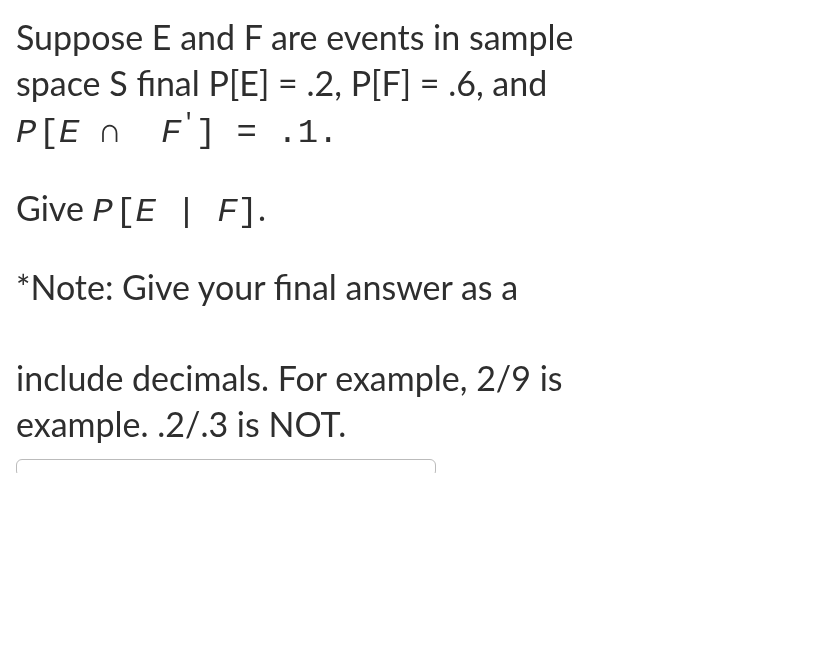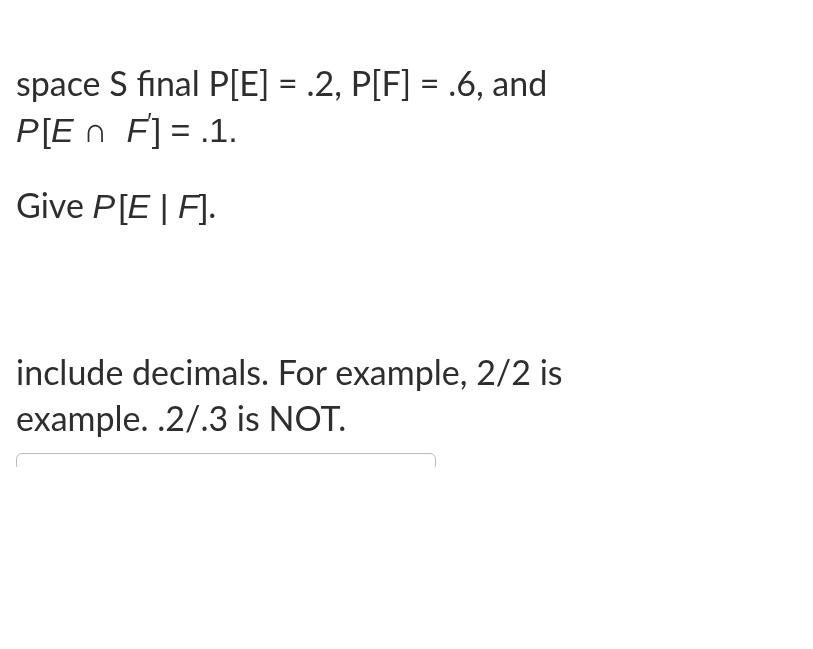--- a/index.html
+++ b/index.html
@@ -13,21 +13,21 @@
       line-height: 1.35;
       color: #2e2e2e;
       padding: 14px 16px;
       width: 813px;
       background: #fff;
     }
     .paragraph {
       margin-bottom: 28px;
     }
     .math {
-      font-family: Liberation Sans, sans-serif;
+      font-family: Liberation Mono, monospace;
       font-style: italic;
     }
     .math .op {
       font-style: normal;
     }
     .math .bracket {
       font-style: normal;
     }
     .prime {
       font-style: normal;
@@ -45,33 +45,33 @@
     }
     .hide-bottom {
       overflow: hidden;
       height: 18px;
     }
   </style>
 </head>
 <body>
 
 <div class="paragraph">
-  <br>
+  <span>Suppose E and F are events in sample</span><br>
   <span>space S final P[E] = .2, P[F] = .6, and</span><br>
   <span class="math">
     <span>P</span> <span class="bracket">[</span><span>E</span>&nbsp;<span class="op">∩</span>&nbsp;&nbsp;<span>F</span><span class="prime">′</span><span class="bracket">]</span><span class="op"> = .1.</span>
   </span>
 </div>
 
 <div class="paragraph">
   <span>Give </span><span class="math"><span>P</span> <span class="bracket">[</span><span>E</span><span class="op"> | </span><span>F</span><span class="bracket">]</span></span><span>.</span>
 </div>
 
 <div class="paragraph" style="margin-bottom:8px;">
+  <span>*Note:  Give your final answer as a</span><br>
   <br>
-  <br>
-  <span>include decimals.  For example, 2/2 is</span><br>
+  <span>include decimals.  For example, 2/9 is</span><br>
   <span>example.  .2/.3 is NOT.</span>
 </div>
 
 <div class="hide-bottom">
   <div class="answer-box"></div>
 </div>
 
 </body></html>

